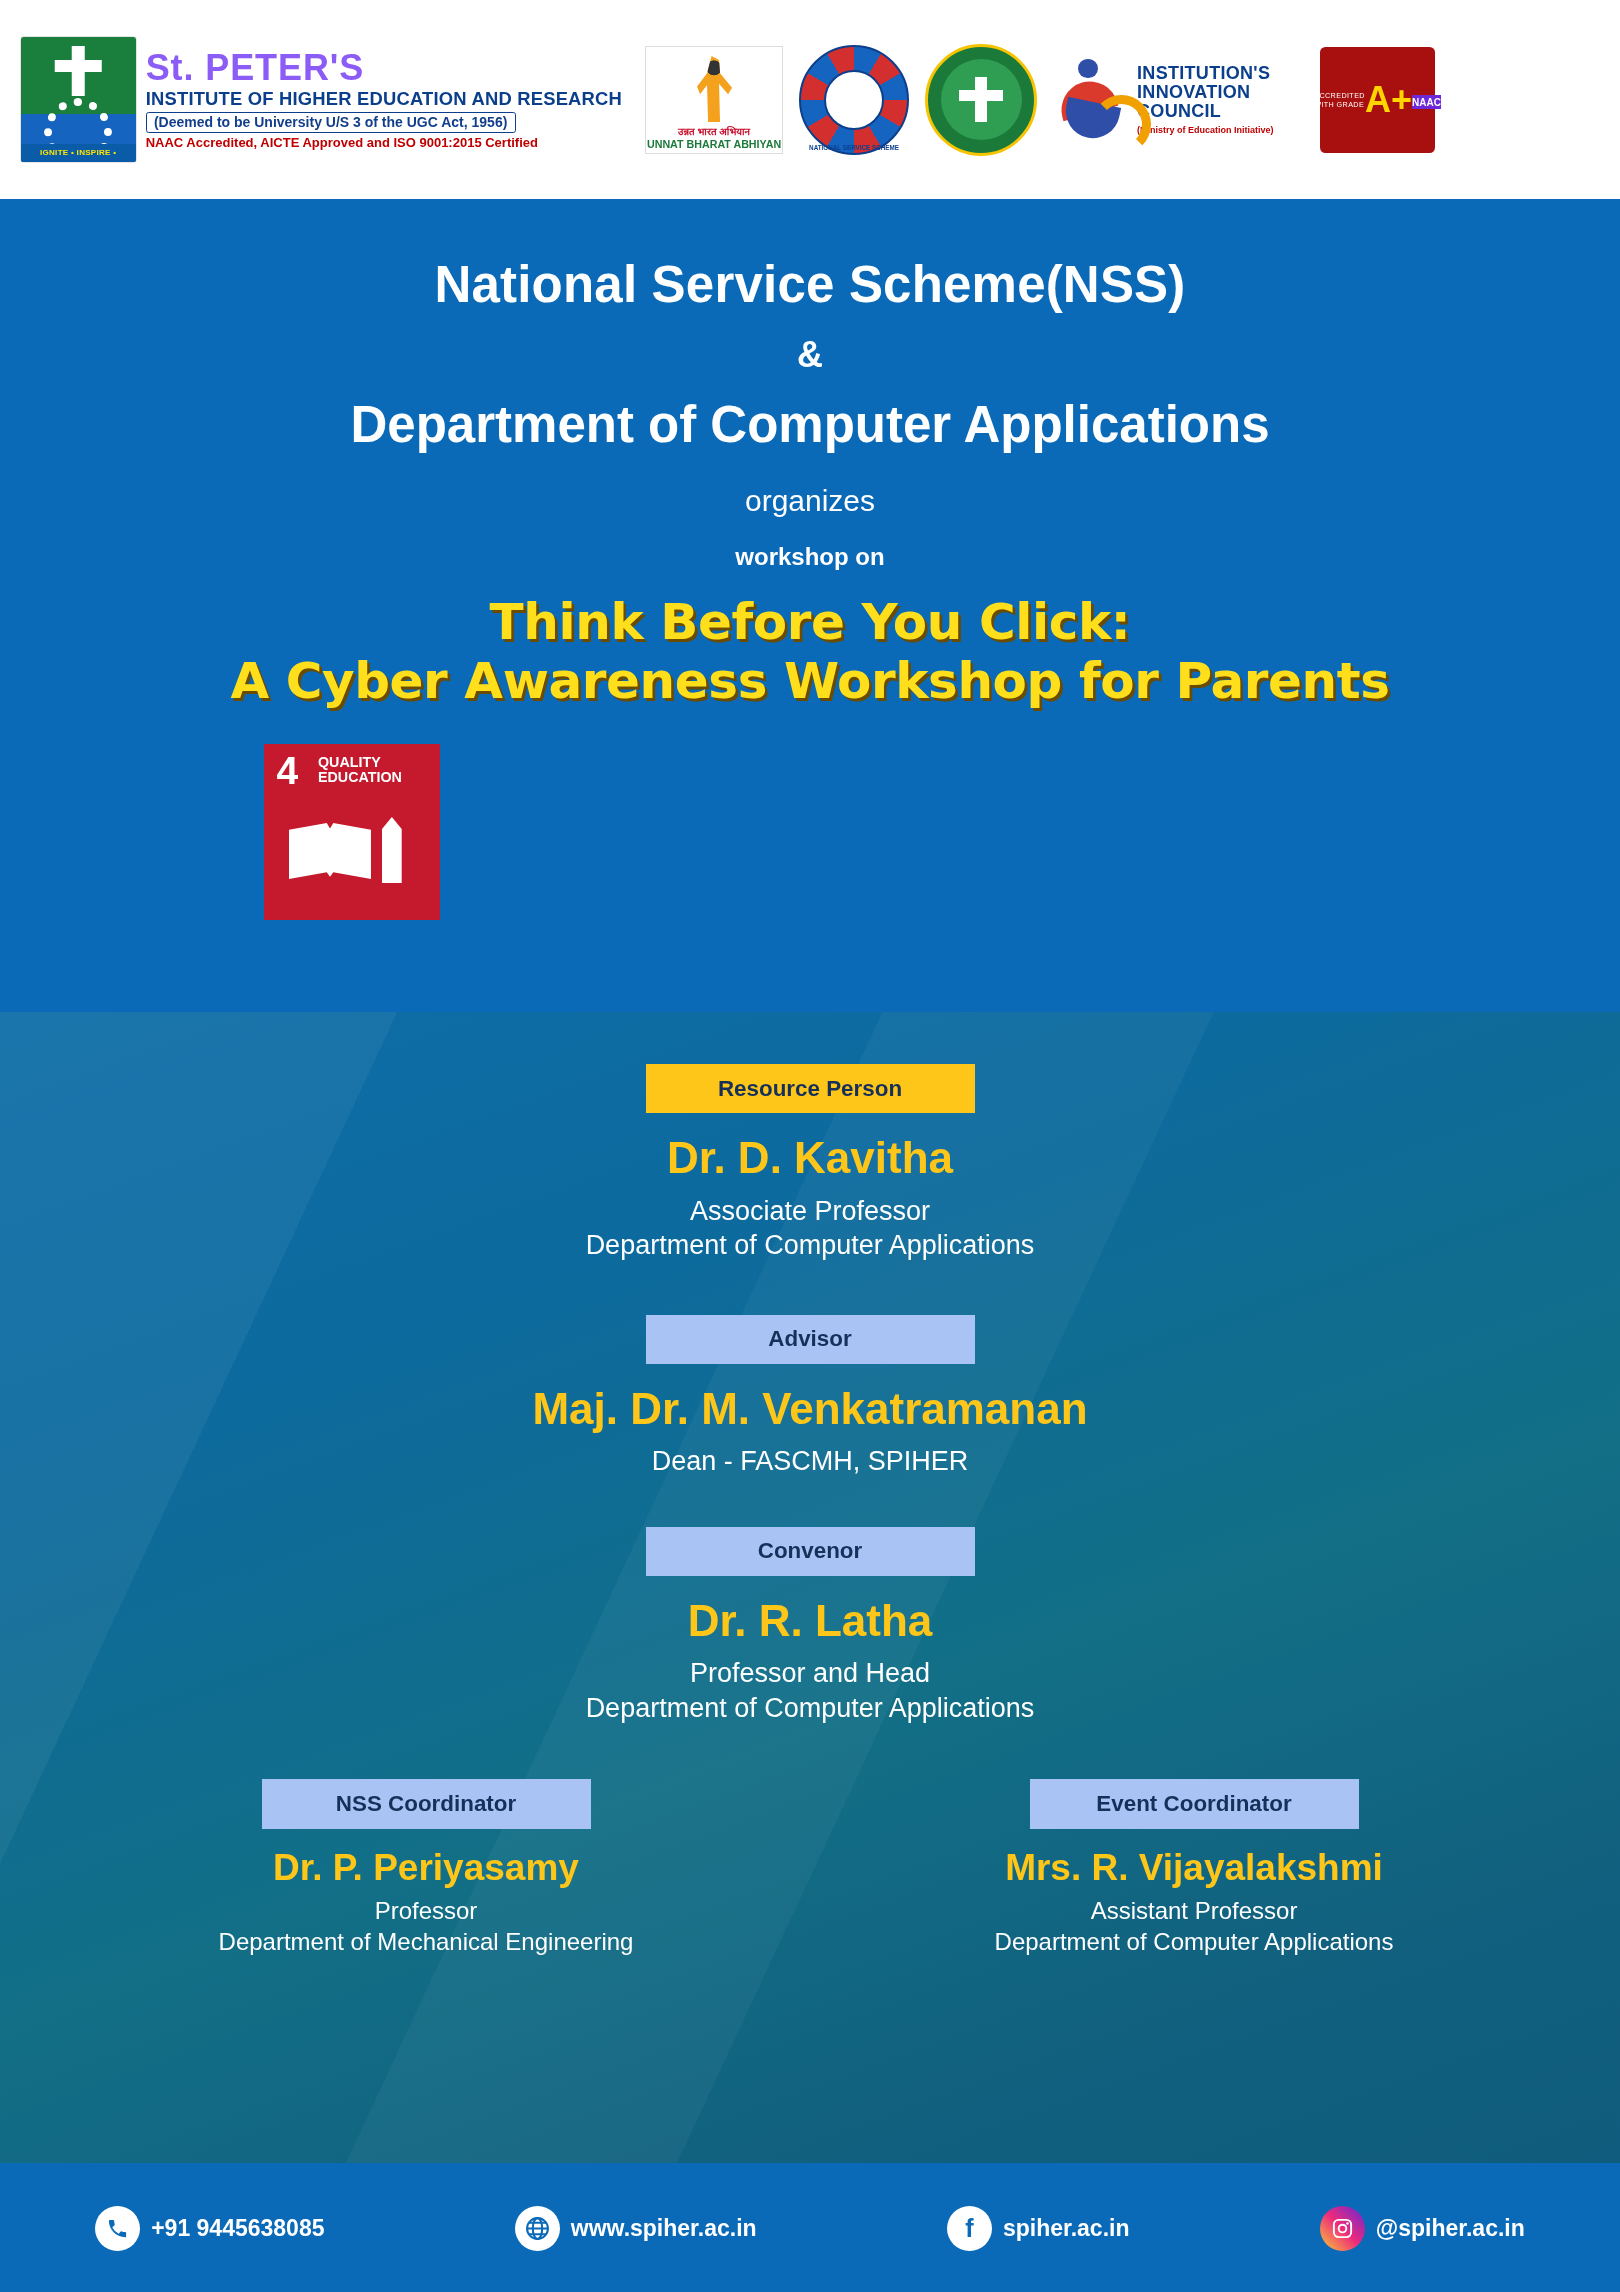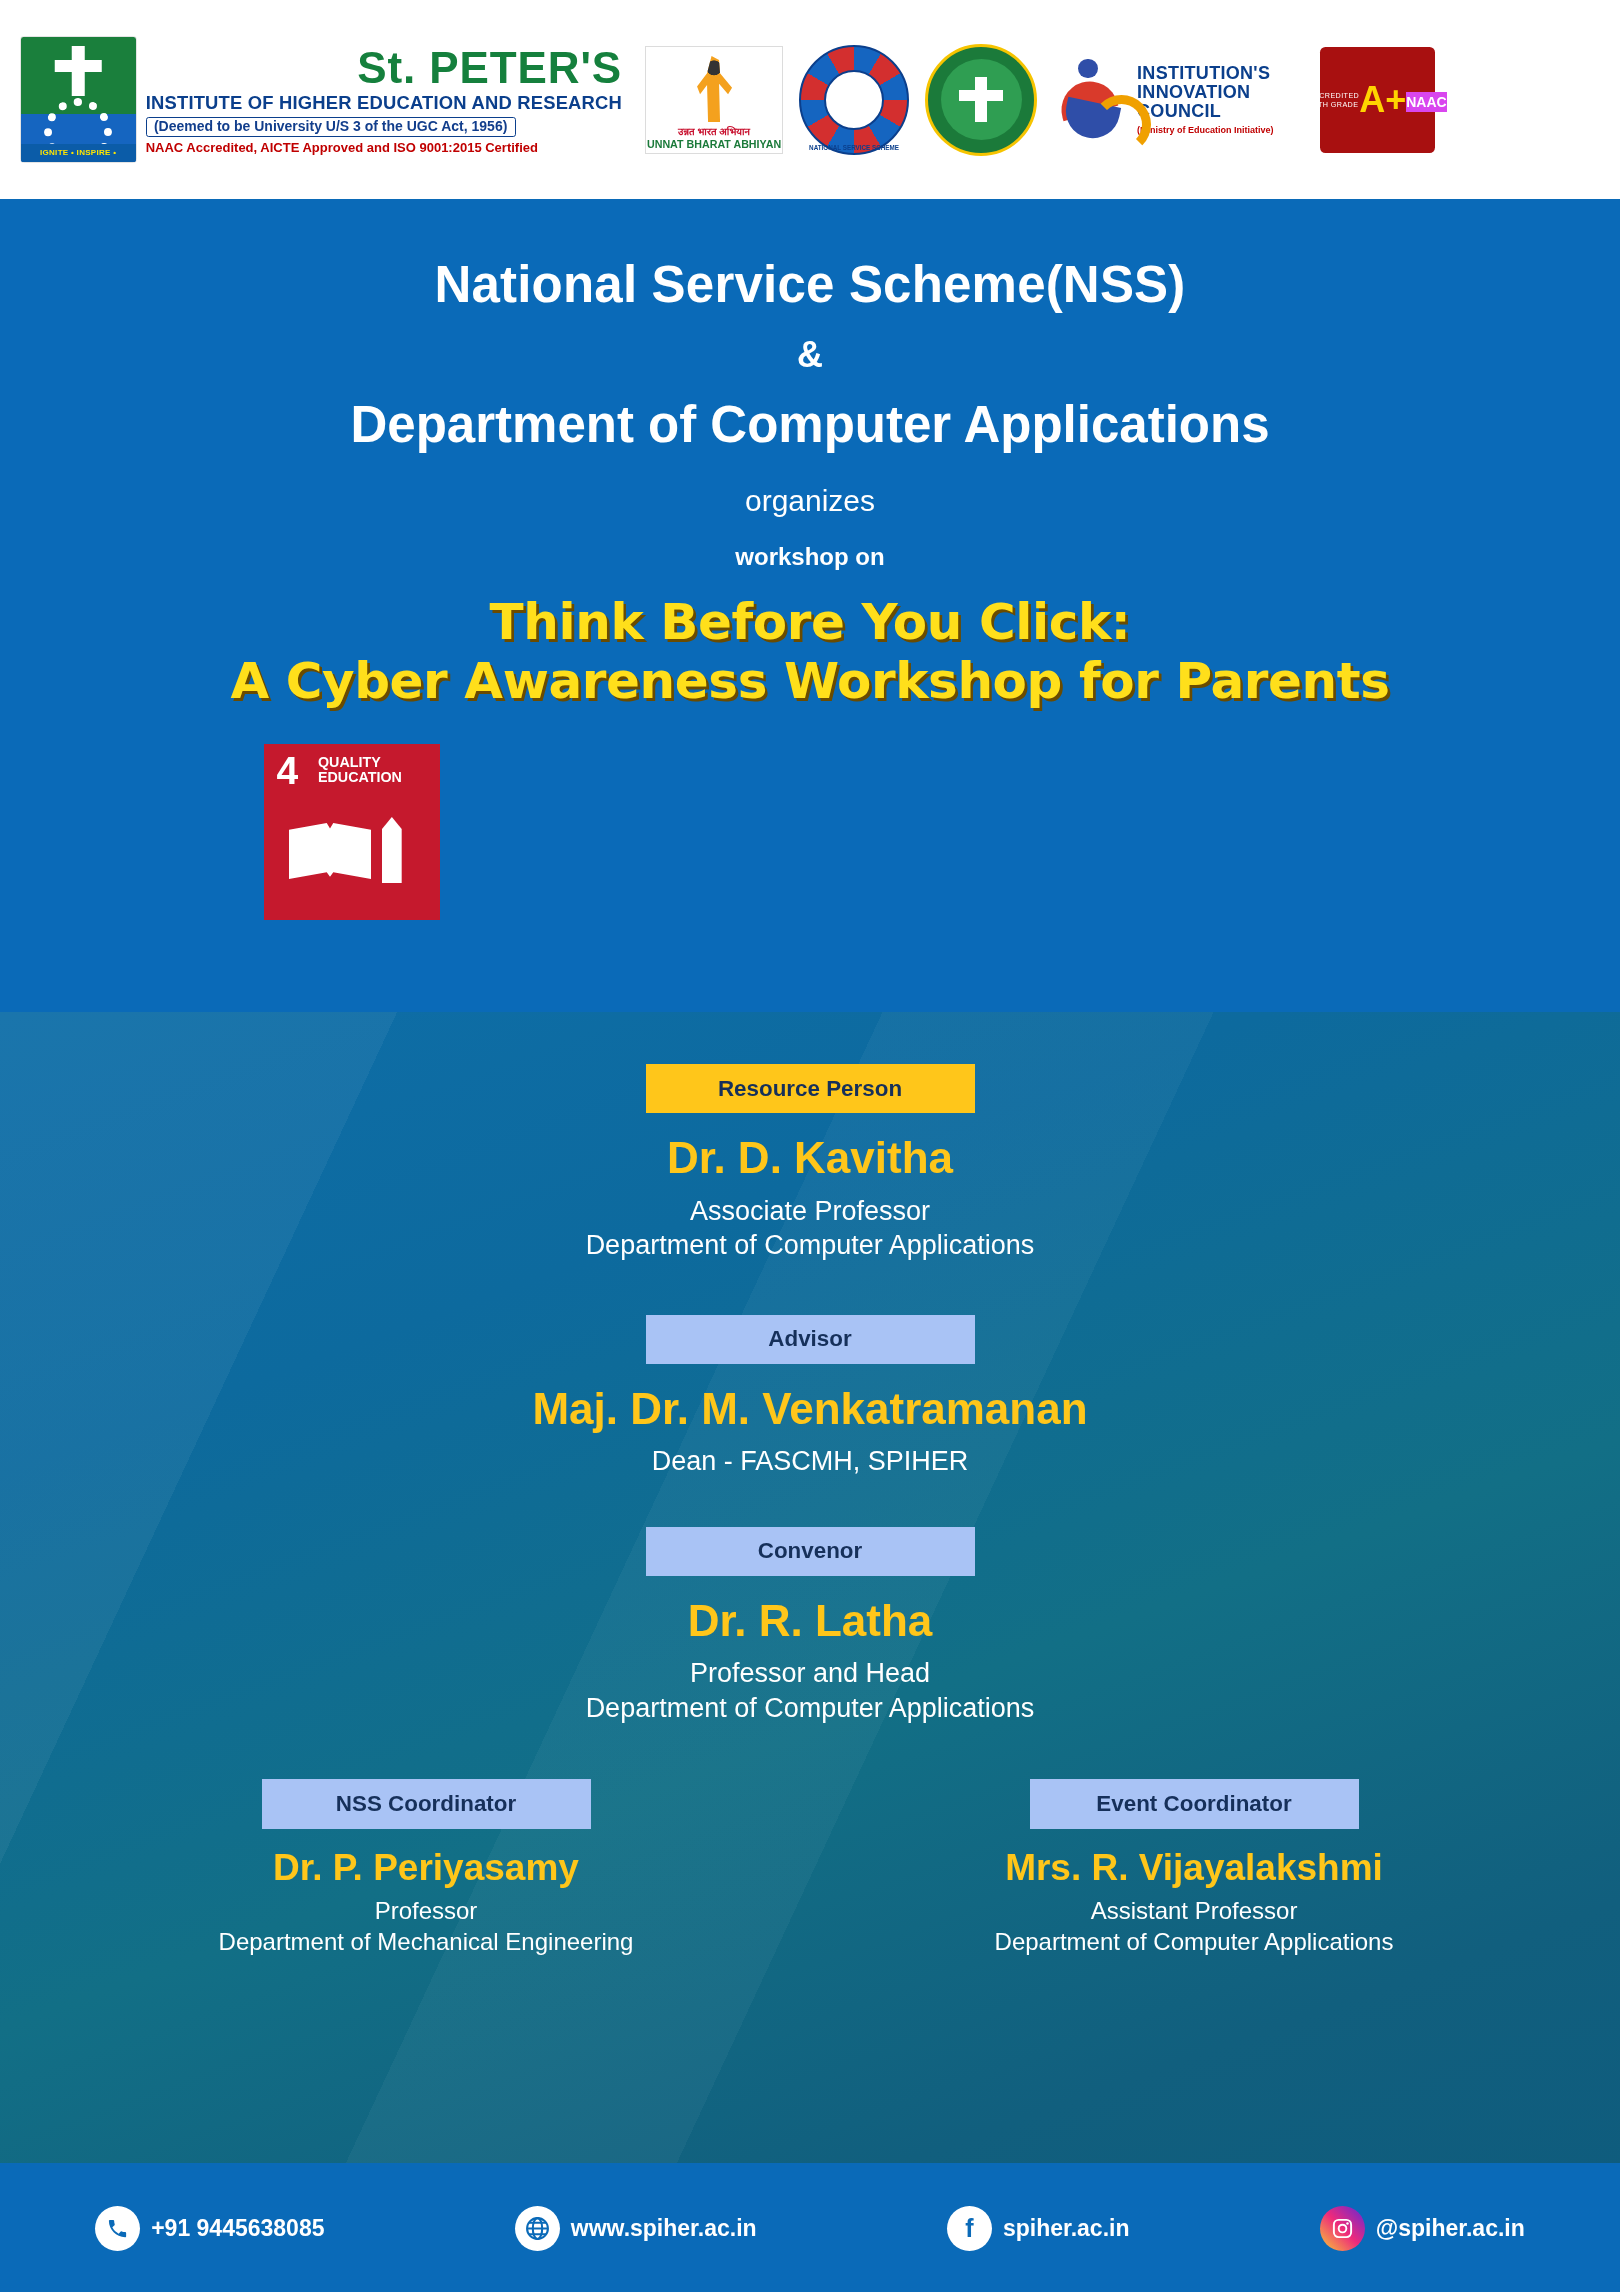--- a/index.html
+++ b/index.html
@@ -32,21 +32,21 @@
   }
   .sp-emblem .gear{
     position:absolute;left:50%;top:61px;transform:translateX(-50%);
     width:52px;height:52px;border:8px dotted #ffffff;border-radius:50%;
   }
   .sp-emblem .tag{
     position:absolute;bottom:0;left:0;right:0;height:18px;background:#0b5ca8;
     color:#ffe600;font-size:8px;letter-spacing:0.3px;text-align:center;line-height:18px;font-weight:bold;
   }
   .sp-text{line-height:1.05;}
-  .sp-text .l1{font-size:44px;font-weight:bold;color:#15803d;letter-spacing:0.9px;text-align:right;}
+  .sp-text .l1{font-size:36px;font-weight:bold;color:#8b5cf6;letter-spacing:0.9px;}
   .sp-text .l2{font-size:18.4px;font-weight:bold;color:#0b3f8c;letter-spacing:0.2px;margin-top:1.8px;}
   .sp-text .l3{
     font-size:14px;color:#123e8c;font-weight:bold;margin-top:4.5px;
     border:1.3px solid #0b3f8c;border-radius:2.7px;padding:1.8px 7.2px;display:inline-block;
   }
   .sp-text .l4{font-size:13px;color:#c00000;font-weight:bold;margin-top:3.6px;}
 
   .hdr-logos{display:flex;align-items:center;gap:16px;margin-left:23px;}
   .ubalogo{
     width:136px;height:106px;background:#fff;border:0.9px solid #dcdcdc;
@@ -95,21 +95,21 @@
   .iic .mark .b4{position:absolute;left:39px;top:36px;width:41px;height:41px;border-radius:50%;border:9px solid #f0a000;border-left-color:transparent;border-bottom-color:transparent;}
   .iic .txt .a{font-size:18px;font-weight:bold;color:#0b3f8c;line-height:1.06;letter-spacing:0.3px;}
   .iic .txt .b{font-size:9px;font-weight:bold;color:#c00000;margin-top:4.5px;}
   .naac{
     width:115px;height:106px;background:#a81010;border-radius:5.4px;color:#fff;
     display:flex;flex-direction:row;align-items:center;justify-content:center;position:relative;
   }
   .naac .small{font-size:7.2px;letter-spacing:0.4px;}
   .naac .aplus{font-size:36px;font-weight:bold;line-height:1;color:#ffd400;}
   .naac .band{
-    margin-top:5.4px;background:#d946ef;width:100%;text-align:center;font-size:14px;font-weight:bold;padding:1.8px 0;
+    margin-top:5.4px;background:#6d28d9;width:100%;text-align:center;font-size:10px;font-weight:bold;padding:1.8px 0;
   }
 
   
   .top{
     position:absolute;top:199px;left:0;width:1620px;height:813px;
     background:#0a6ab8;text-align:center;color:#fff;
   }
   .t-line1{font-size:51px;font-weight:bold;letter-spacing:0.2px;margin-top:56px;}
   .t-amp{font-size:36px;font-weight:bold;margin-top:19.7px;}
   .t-line2{font-size:51px;font-weight:bold;margin-top:19.7px;}

